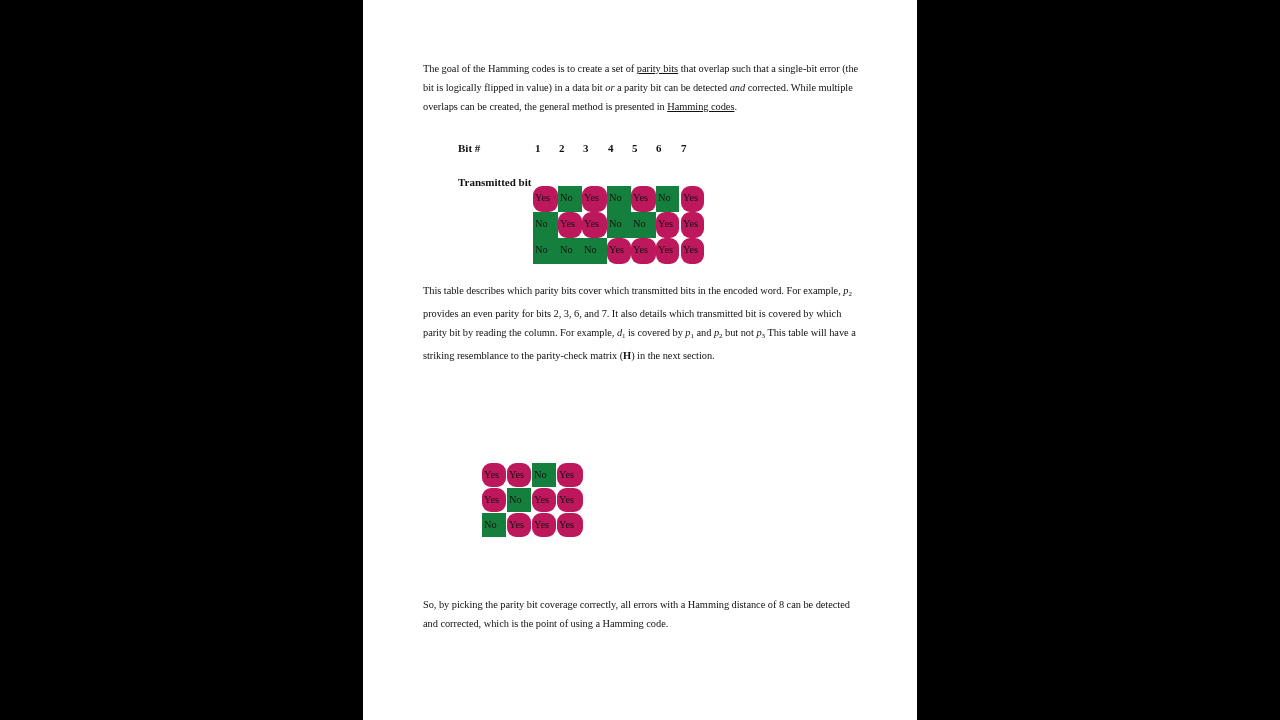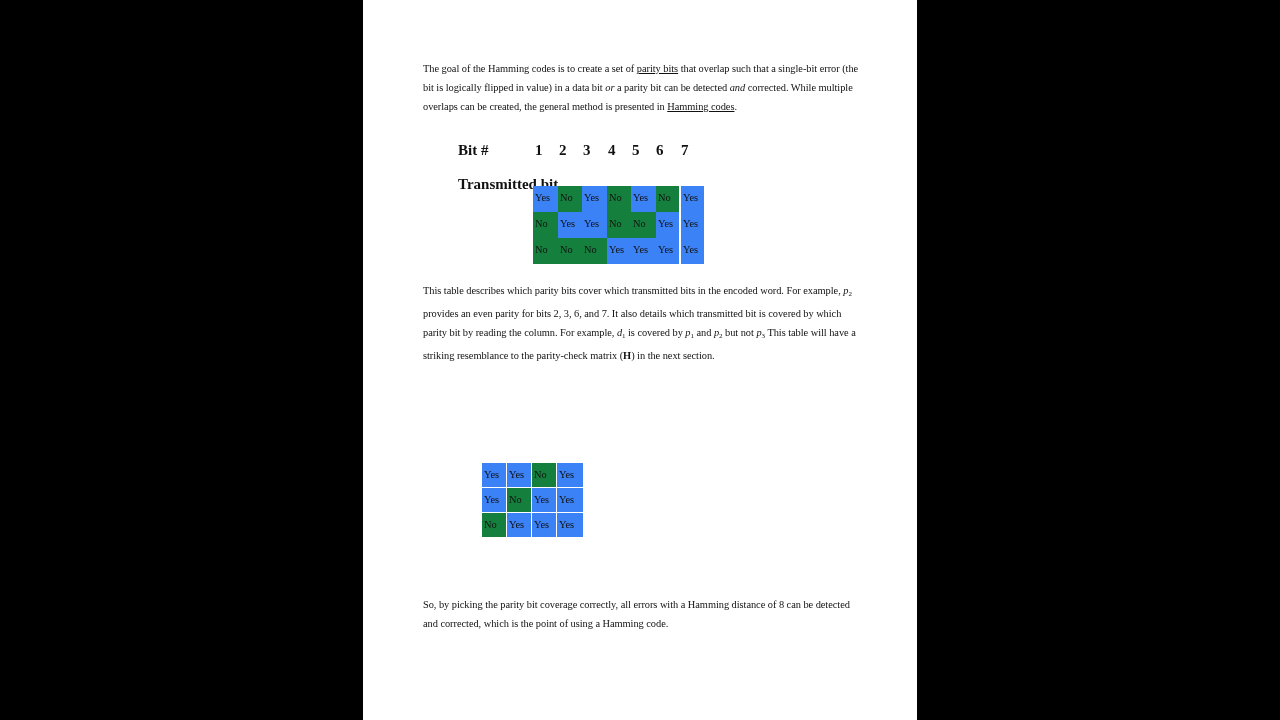--- a/index.html
+++ b/index.html
@@ -1,23 +1,23 @@
 <!DOCTYPE html>
 <html><head>
 <meta charset="utf-8">
 <style>
   html, body { margin:0; padding:0; }
   body { width:1280px; height:720px; background:#000; position:relative; overflow:hidden;
          font-family:"Liberation Serif", "DejaVu Serif", serif; color:#111; }
   .page { position:absolute; left:363px; top:0; width:554px; height:720px; background:#fff; }
   .para { position:absolute; left:60px; width:440px; font-size:10.4px; line-height:19px; margin:0; letter-spacing:-0.05px; }
   .para u { text-decoration:underline; }
-  .hdr { position:absolute; font-size:15px; font-weight:bold; }
+  .hdr { position:absolute; font-size:11px; font-weight:bold; }
   .cell { position:absolute; height:26px; line-height:24px; font-size:10.4px; padding-left:2px; box-sizing:border-box; }
-  .yes { background:#3b82f6; }
+  .yes { background:#be185d;border-radius:9px; }
   .no { background:#15803d; }
   sub { font-size:7px; vertical-align:-2px; }
 </style>
 </head>
 <body>
 
 <div class="page">
 
   <p class="para" style="top:59px;"><span> The goal of the Hamming codes is to create a set of </span><u>parity bits</u><span> that overlap such that a single-bit error (the bit is logically flipped in value) in a data bit </span><i>or</i><span> a parity bit can be detected </span><i>and</i><span> corrected. While multiple overlaps can be created, the general method is presented in </span><u>Hamming codes</u><span>.</span></p>
 

